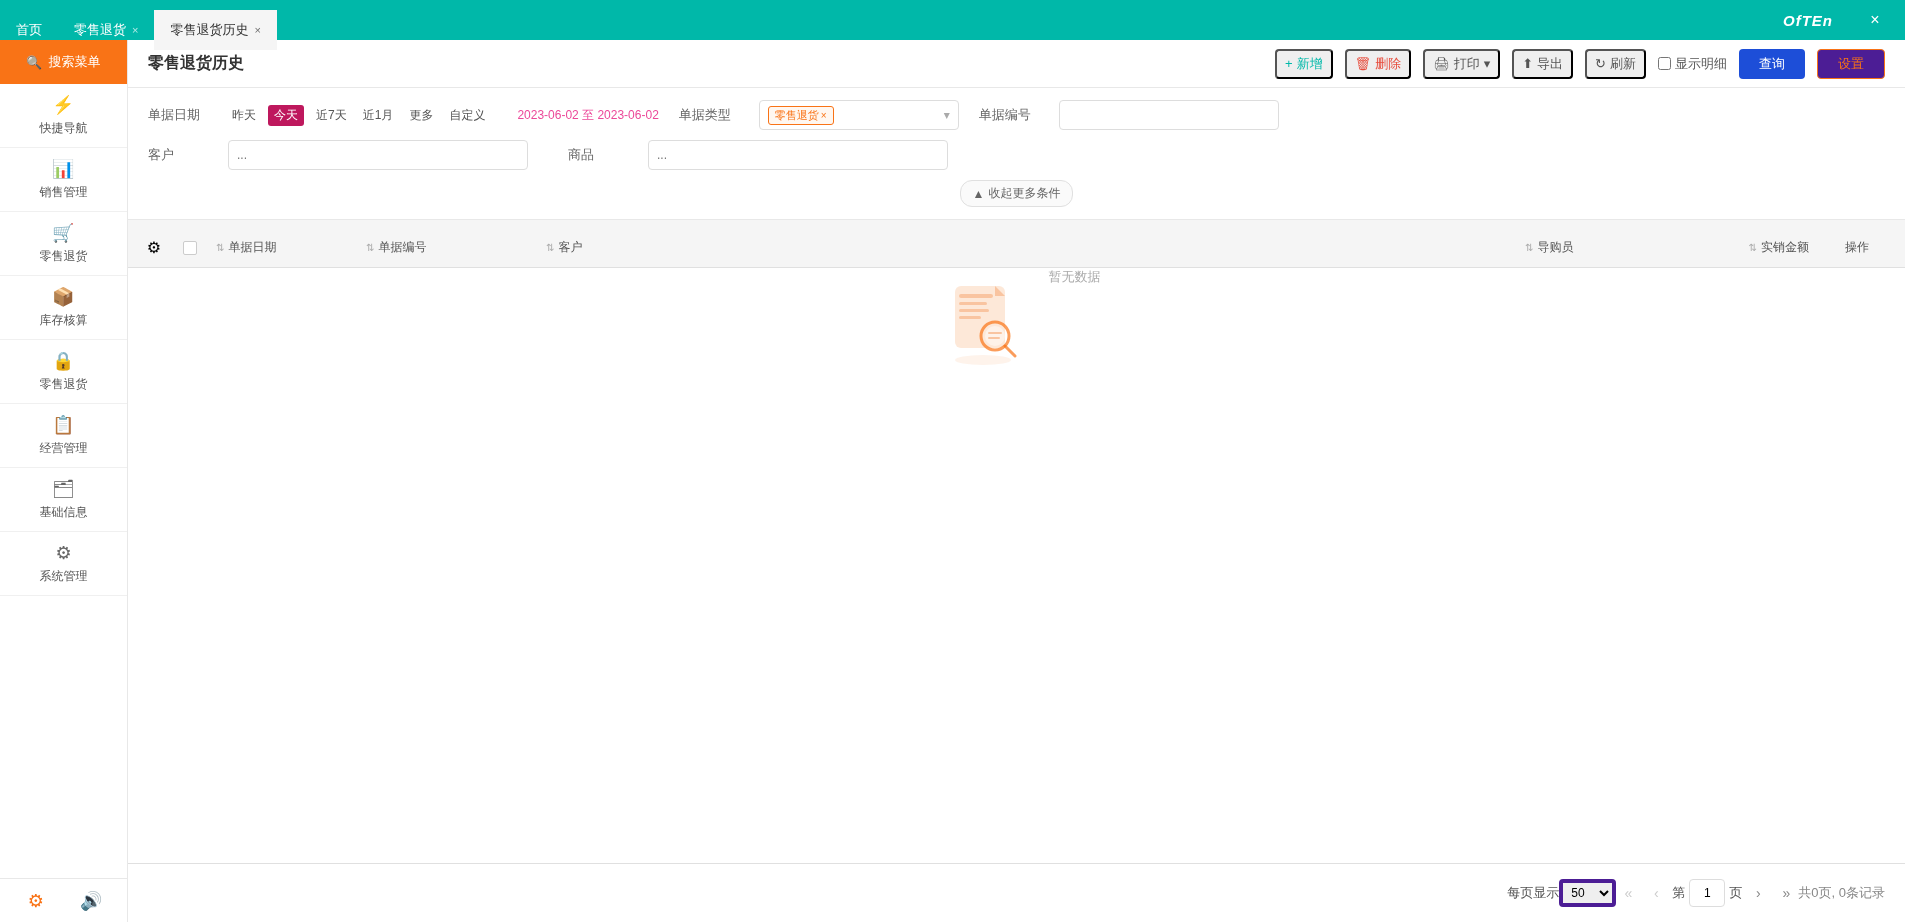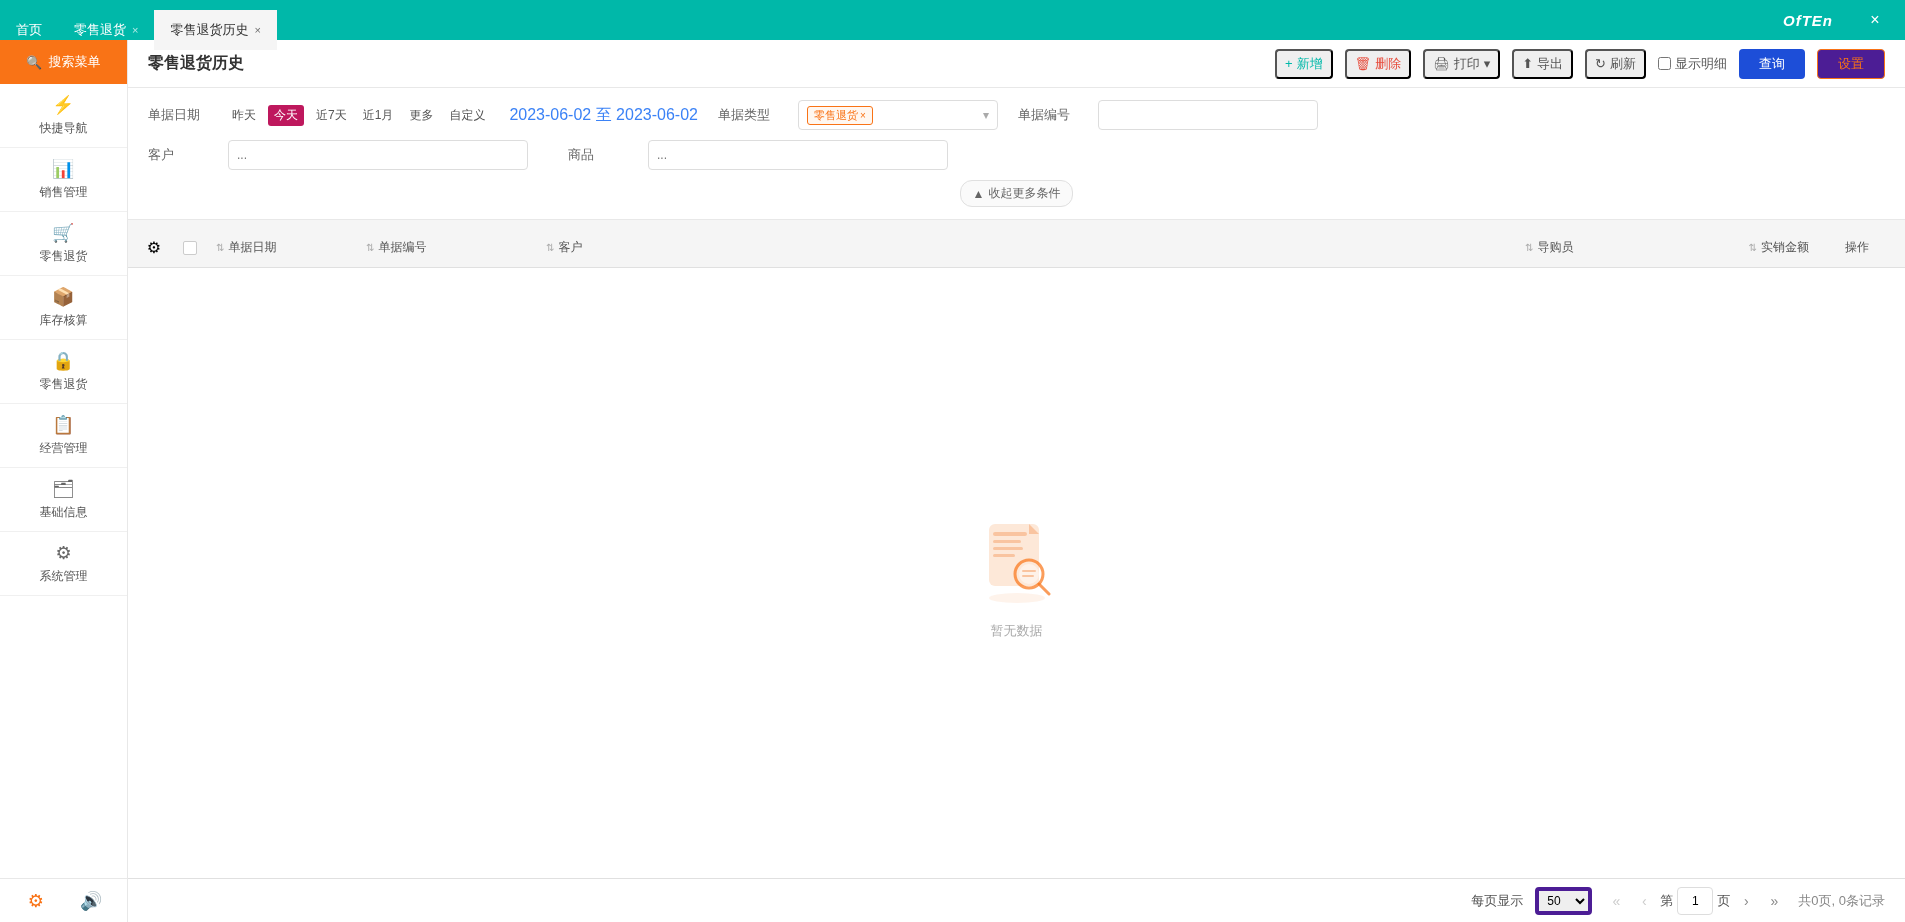--- a/index.html
+++ b/index.html
@@ -224,22 +224,23 @@
       cursor: pointer;
       padding: 2px 4px;
     }
     .date-opt.active {
       background: #be185d;
       color: #fff;
       border-radius: 3px;
       padding: 2px 6px;
     }
     .date-range {
-      font-size: 16px;
-      color: #3b82f6;
+      font-size: 12px;
+      color: #ec4899;
+      margin-left: 8px;
     }
     .filter-input {
       height: 30px;
       border: 1px solid #ddd;
       border-radius: 4px;
       padding: 0 8px;
       font-size: 12px;
       outline: none;
       min-width: 200px;
     }
@@ -328,40 +329,38 @@
     .th-date { width: 150px; }
     .th-billno { width: 180px; }
     .th-customer { flex: 1; }
     .th-guide { width: 160px; }
     .th-amount { width: 140px; text-align: right; justify-content: flex-end; }
     .th-op { width: 80px; justify-content: center; }
 
     .table-body {
       flex: 1;
       display: flex;
-      align-items: center;
-      justify-content: center;
-      flex-direction: column;
+      justify-content: center;
+      flex-direction: row;
       gap: 16px;
     }
     .empty-text {
       font-size: 13px;
       color: #aaa;
     }
 
     
     .table-footer {
-      height: 44px;
+      height: 59px;
       background: #fff;
       border-top: 1px solid #e0e0e0;
       display: flex;
       align-items: center;
       justify-content: flex-end;
       padding: 0 20px;
-      gap: 12px;
       font-size: 13px;
       color: #555;
       flex-shrink: 0;
     }
     .page-size-select {
       height: 28px;
       border: 4px solid #4c1d95;
       border-radius: 4px;
       padding: 0 4px;
       font-size: 12px;

